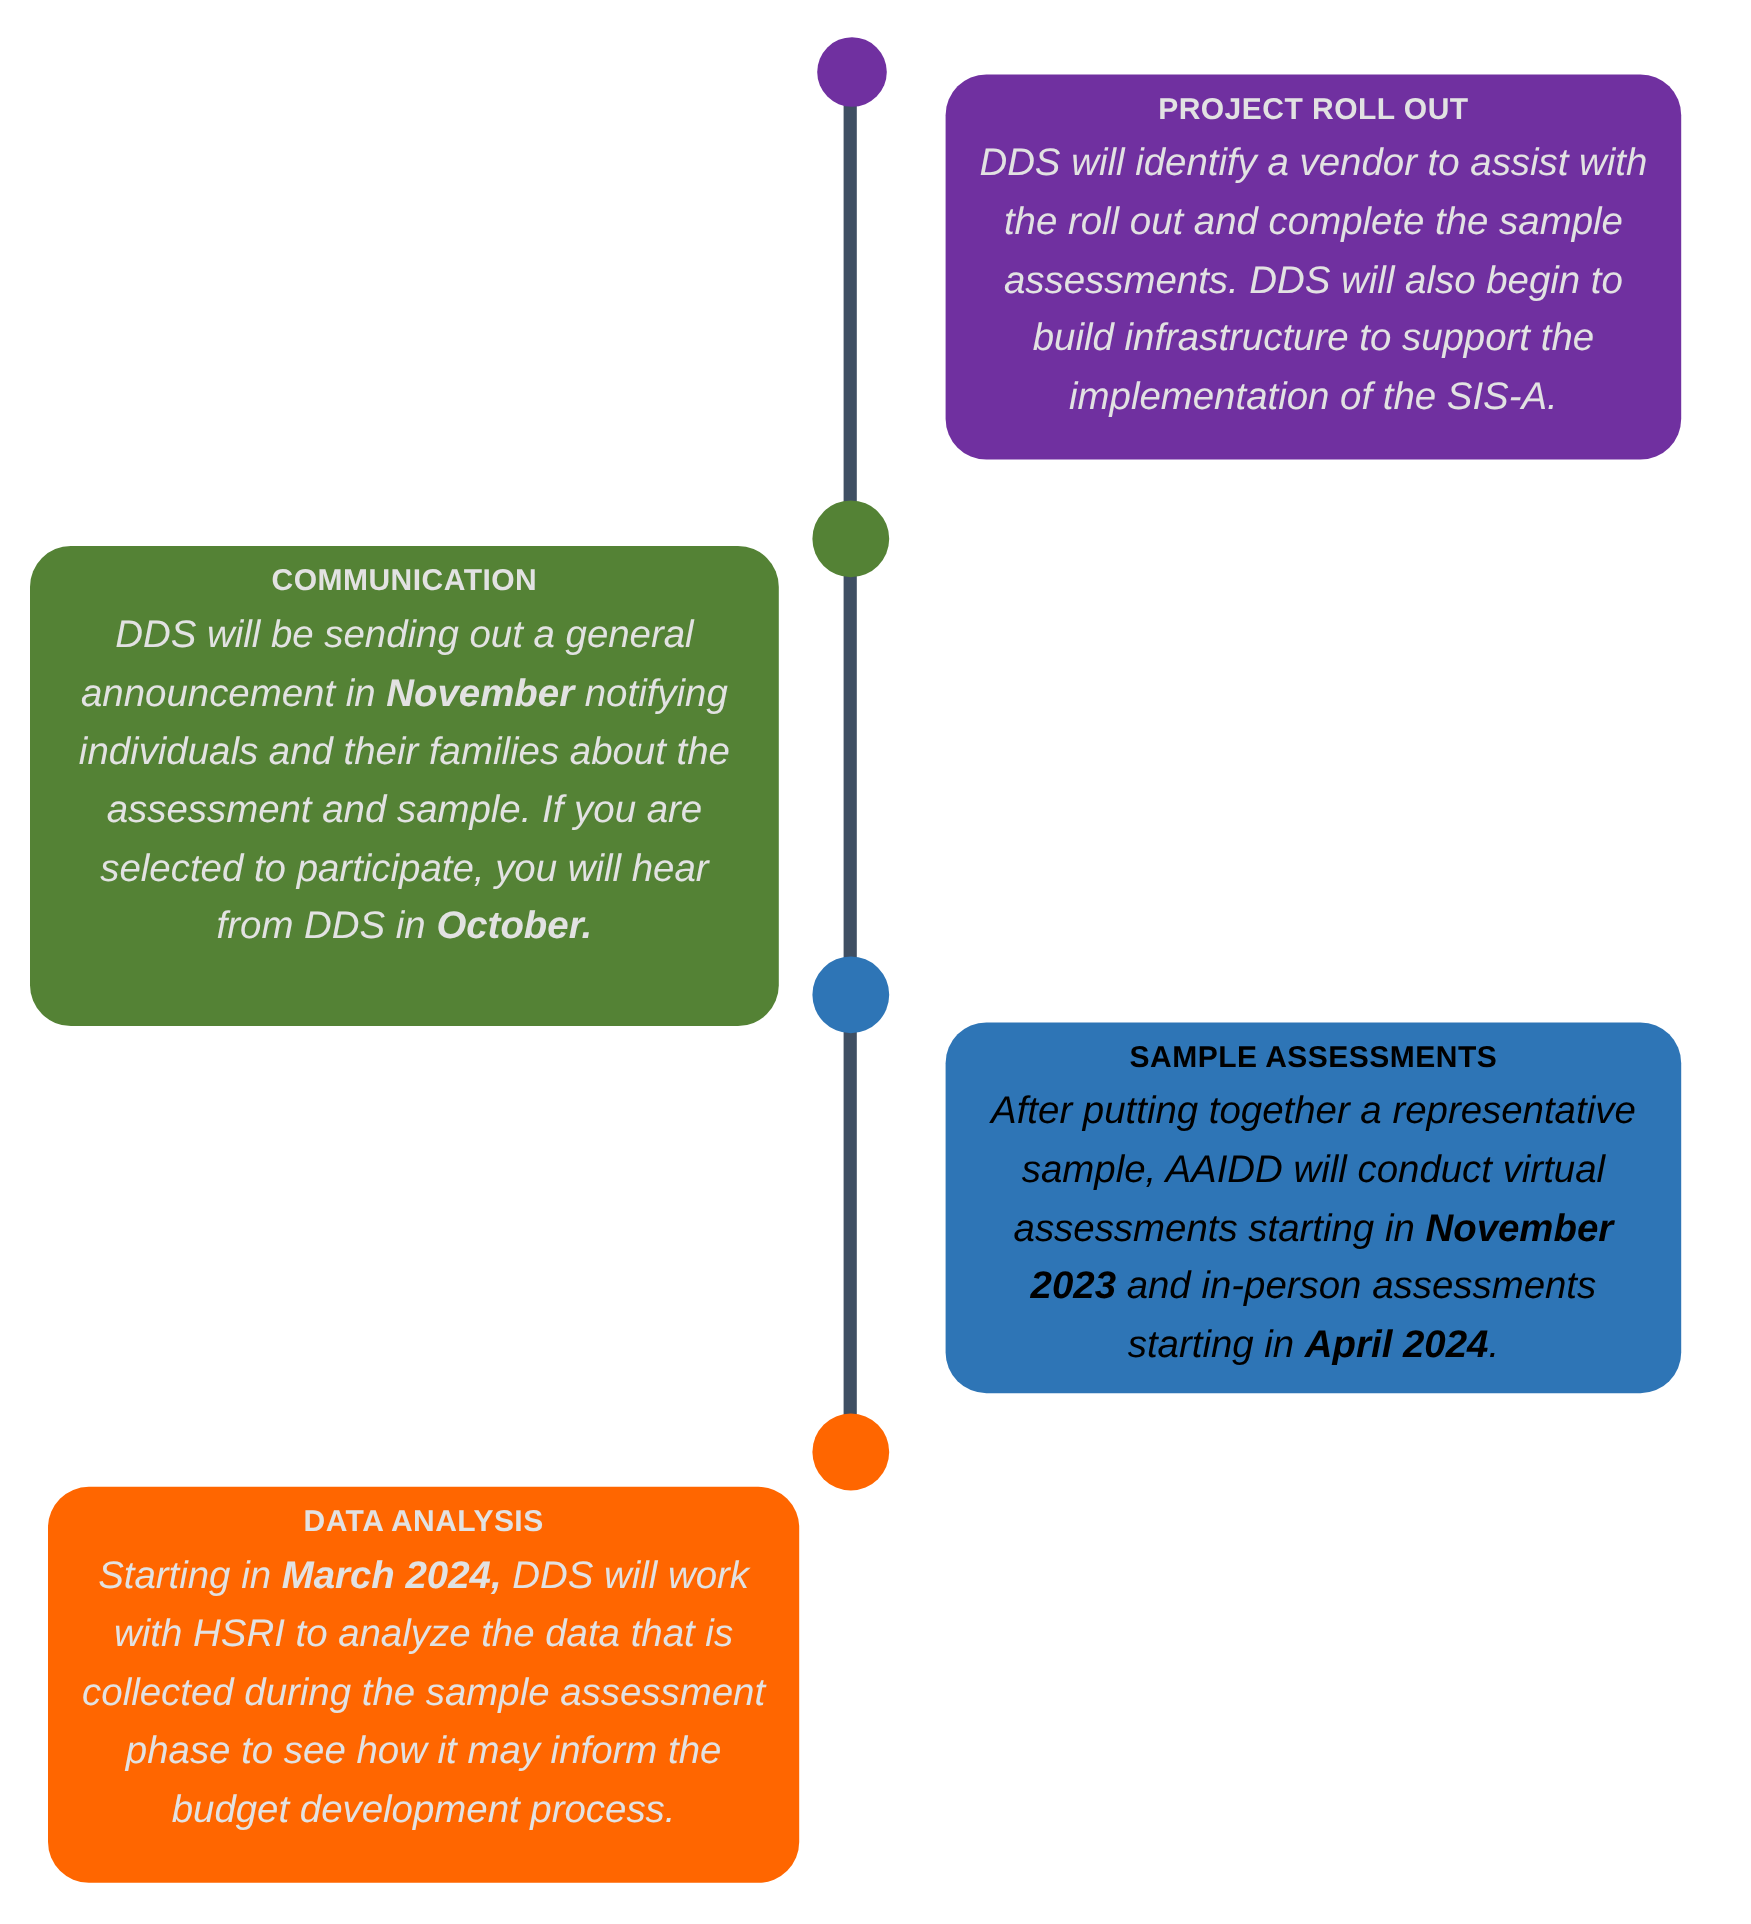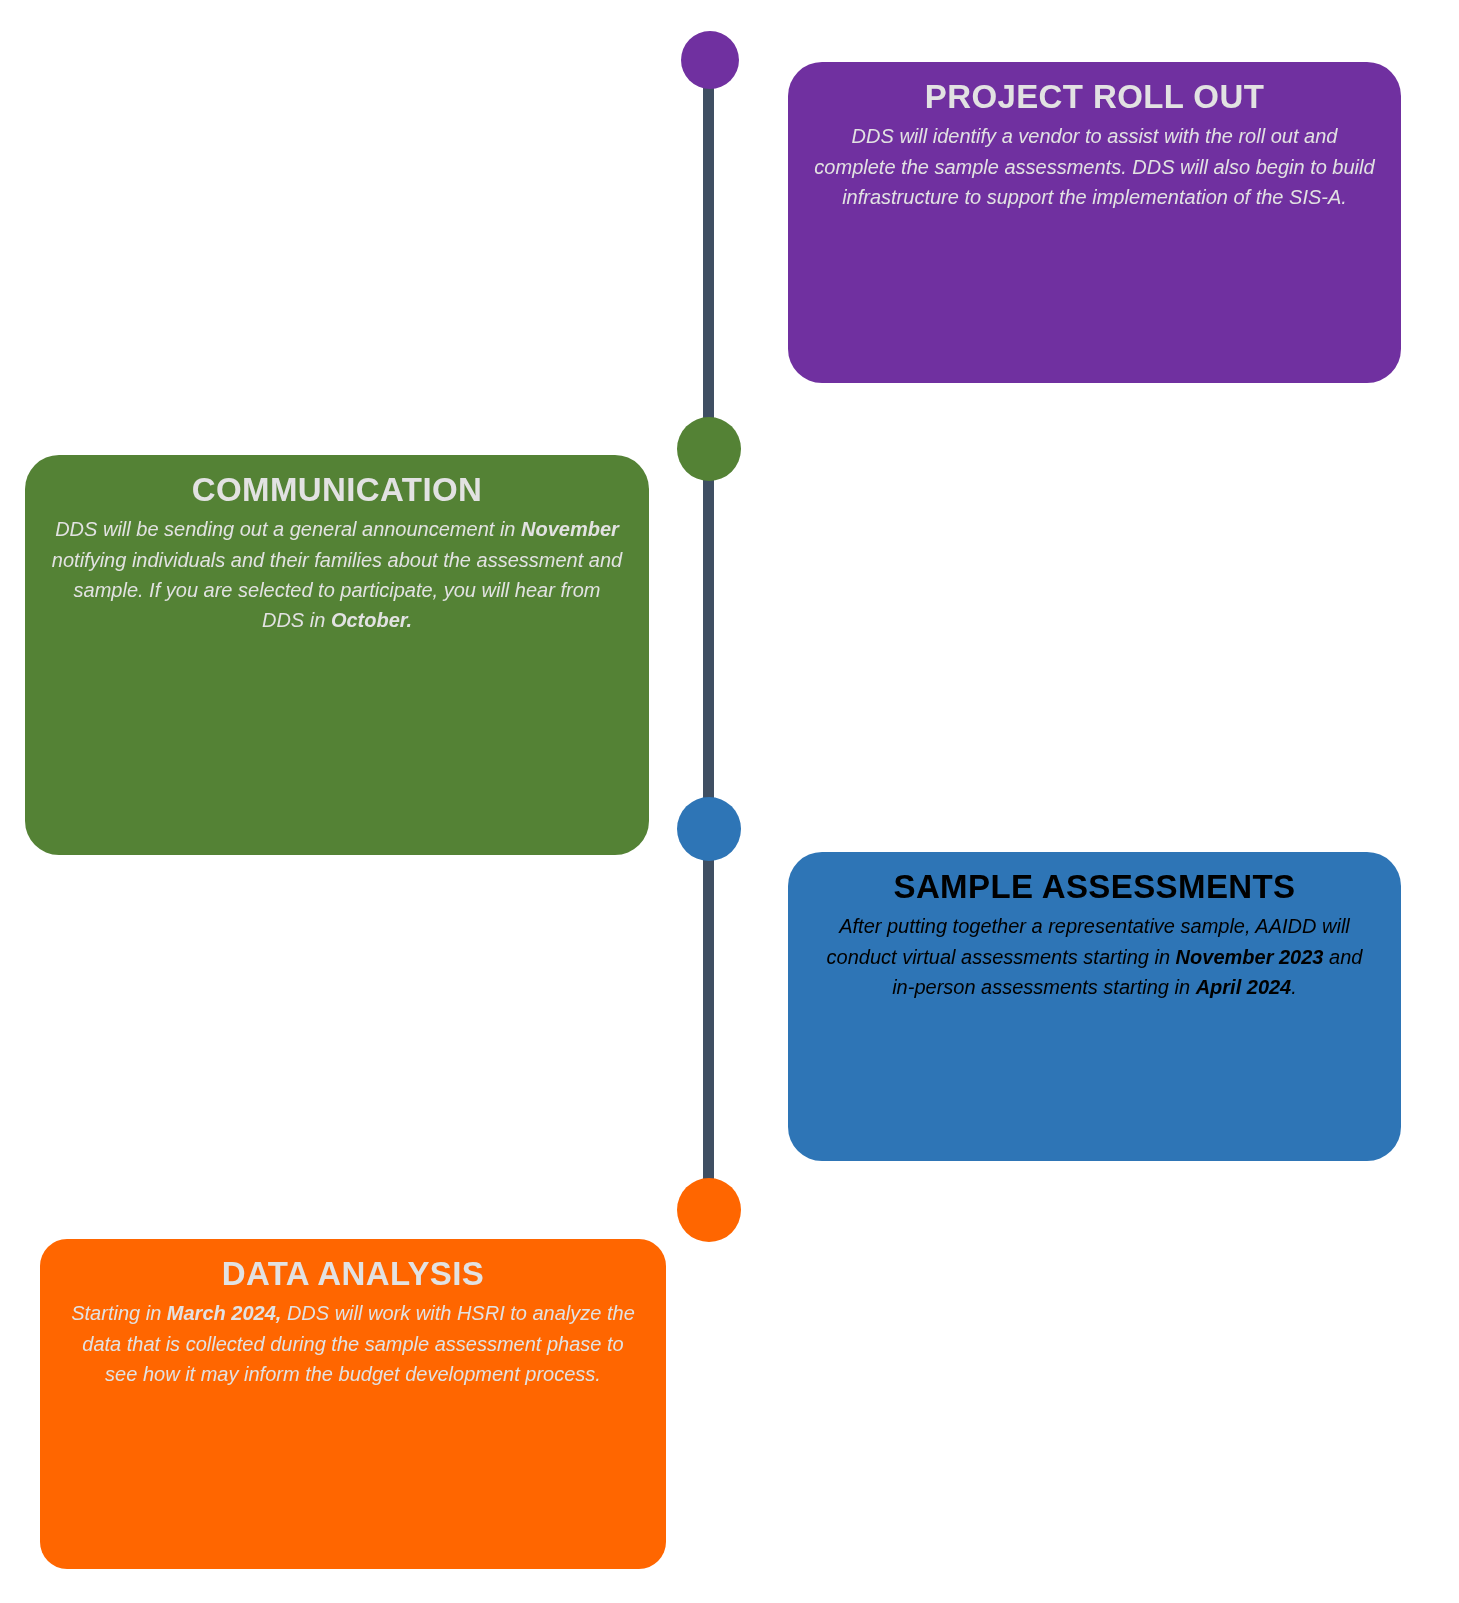--- a/index.html
+++ b/index.html
@@ -45,29 +45,29 @@
     padding: 14px 26px 18px 26px;
     color: #E2E2E2;
     text-align: center;
   }
   .card-roll-out { left: 788px; top: 62px;   width: 613px; height: 321px; background: #7030A0; }
   .card-comm     { left: 25px;  top: 455px;  width: 624px; height: 400px; background: #548235; }
   .card-sample   { left: 788px; top: 852px;  width: 613px; height: 309px; background: #2E75B6; }
   .card-data     { left: 40px;  top: 1239px; width: 626px; height: 330px; background: #FF6600; }
 
   .card-title {
-    font-size: 33px;
+    font-size: 25px;
     font-weight: bold;
     letter-spacing: 0.4px;
     line-height: 1.25;
     margin: 0 0 4px 0;
     font-stretch: condensed;
   }
   .card-body {
-    font-size: 20px;
+    font-size: 32px;
     font-style: italic;
     line-height: 1.52;
     margin: 0;
     font-stretch: condensed;
   }
   .card-body b {
     font-weight: bold;
     font-style: italic;
   }
 </style>
@@ -91,18 +91,18 @@
   <div class="card card-comm" style="background: rgb(84, 130, 53); color: rgb(226, 226, 226);">
     <div class="card-title">COMMUNICATION</div>
     <div class="card-body">DDS will be sending out a general announcement in <b>November</b> notifying individuals and their families about the assessment and sample. If you are selected to participate, you will hear from DDS in <b>October.</b></div>
   </div>
 
   <div class="card card-sample" style="background: rgb(46, 117, 182); color: #000000;">
     <div class="card-title">SAMPLE ASSESSMENTS</div>
     <div class="card-body">After putting together a representative sample, AAIDD will conduct virtual assessments starting in <b>November 2023</b> and in-person assessments starting in <b>April 2024</b>.</div>
   </div>
 
-  <div class="card card-data" style="background: rgb(255, 102, 0); color: rgb(226, 226, 226); border-radius: 27px;">
+  <div class="card card-data" style="background: rgb(255, 102, 0); color: rgb(226, 226, 226);">
     <div class="card-title">DATA ANALYSIS</div>
     <div class="card-body">Starting in <b>March 2024,</b> DDS will work with HSRI to analyze the data that is collected during the sample assessment phase to see how it may inform the budget development process.</div>
   </div>
 
 </div>
 
 </body></html>

